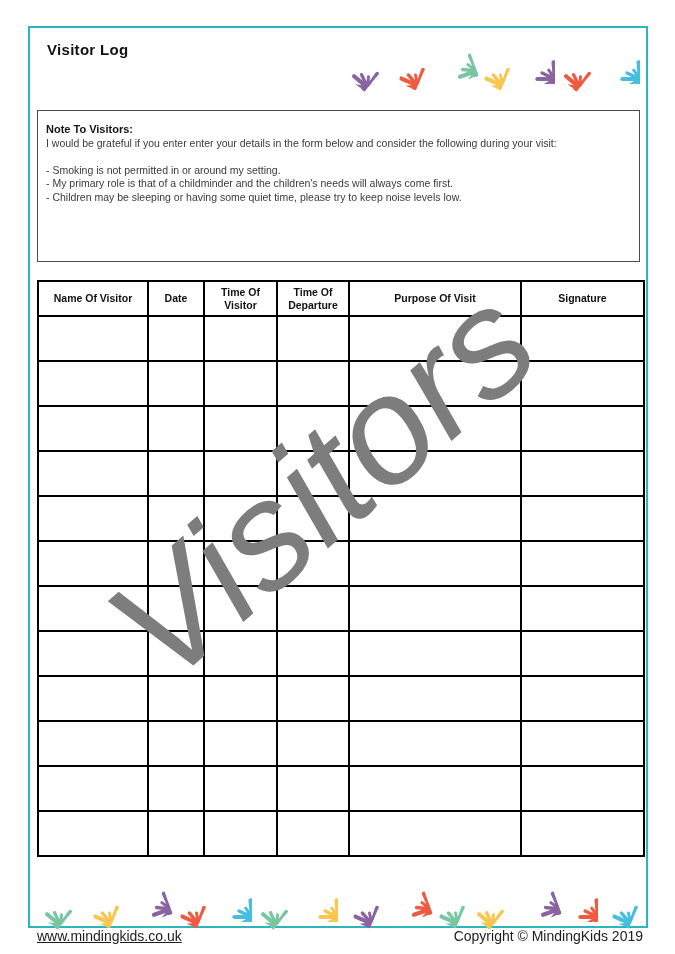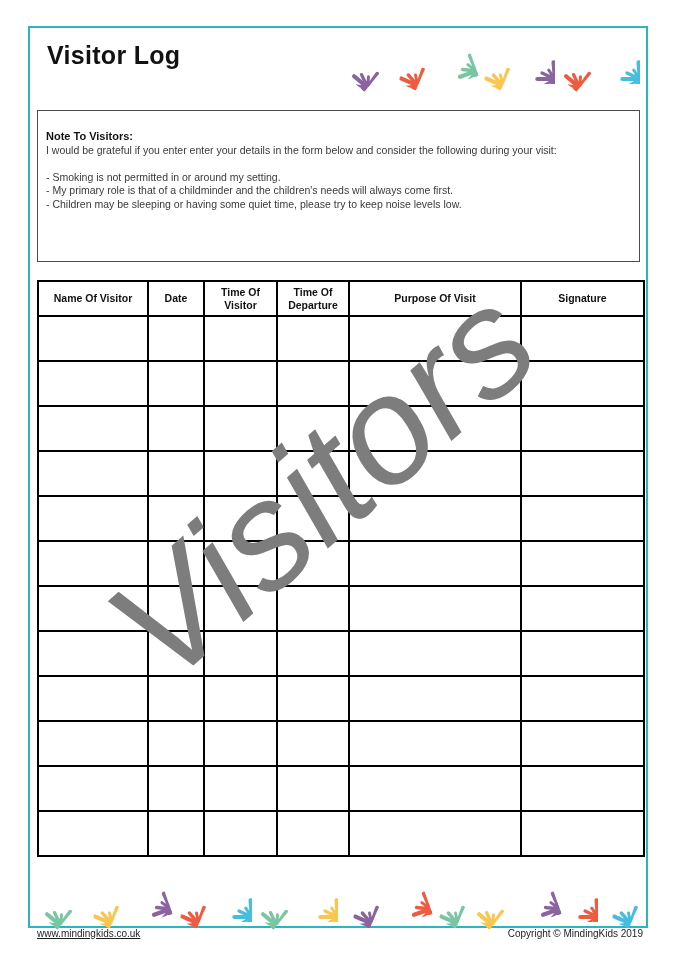--- a/index.html
+++ b/index.html
@@ -5,34 +5,34 @@
   html,body{margin:0;padding:0;}
   body{
     width:675px;height:954px;position:relative;background:#ffffff;
     font-family:"Liberation Sans", sans-serif;color:#1a1a1a;overflow:hidden;
   }
   .page{
     position:absolute;left:28px;top:26px;width:620px;height:902px;
     border:2px solid #2ab5bf;box-sizing:border-box;background:#ffffff;
   }
   .title{
-    position:absolute;left:17px;top:13px;font-size:25px;font-weight:bold;
+    position:absolute;left:17px;top:13px;font-size:15px;font-weight:bold;
     color:#121212;letter-spacing:0.3px;
   }
   
   .splats-top{position:absolute;top:4px;left:314px;width:296px;display:flex;justify-content:space-between;}
   .splats-bottom{position:absolute;top:842px;left:7px;width:604px;display:flex;justify-content:space-between;}
   .splat{width:42px;height:52px;flex:0 0 auto;}
   .splat:nth-child(even){transform:rotate(24deg);}
   .splat:nth-child(3n){transform:rotate(-19deg);}
   .splat:nth-child(5n+1){transform:rotate(40deg);}
   
   .notebox{
     position:absolute;left:7px;top:82px;width:603px;height:152px;box-sizing:border-box;
-    border:1px solid #4c4c4c;padding:19px 8px 4px 8px;
+    border:1px solid #4c4c4c;padding:12px 8px 4px 8px;
     font-size:10.5px;line-height:13.4px;color:#3a3a3a;
   }
   .notebox .heading{font-weight:bold;font-size:11px;color:#141414;margin-bottom:1px;}
   .note-gap{height:13px;}
   
   .vtable{
     position:absolute;left:7px;top:252px;width:606px;border-collapse:collapse;
     table-layout:fixed;z-index:1;background:transparent;
   }
   .vtable th,.vtable td{border:2px solid #000;padding:0;}
@@ -46,21 +46,21 @@
   
   .watermark{
     position:absolute;left:292px;top:456px;z-index:2;
     transform:translate(-50%,-50%) rotate(-41deg);
     font-size:152px;font-style:italic;font-weight:400;color:#7d7d7d;
     white-space:nowrap;letter-spacing:1px;pointer-events:none;
   }
   
   .footer{
     position:absolute;left:37px;top:928px;width:606px;display:flex;
-    justify-content:space-between;align-items:flex-start;font-size:10px;color:#1c1c1c;
+    justify-content:space-between;align-items:flex-start;font-size:14px;color:#1c1c1c;
   }
   .footer .site{text-decoration:underline;color:#1c1c1c;}
   .symbol-defs{position:absolute;width:0;height:0;overflow:hidden;}
 </style>
 </head>
 <body>
 
 <svg class="symbol-defs" aria-hidden="true">
   <symbol id="splat-shape" viewBox="-25 -25 50 50">
     <g stroke="currentColor" fill="currentColor" stroke-linecap="round">

